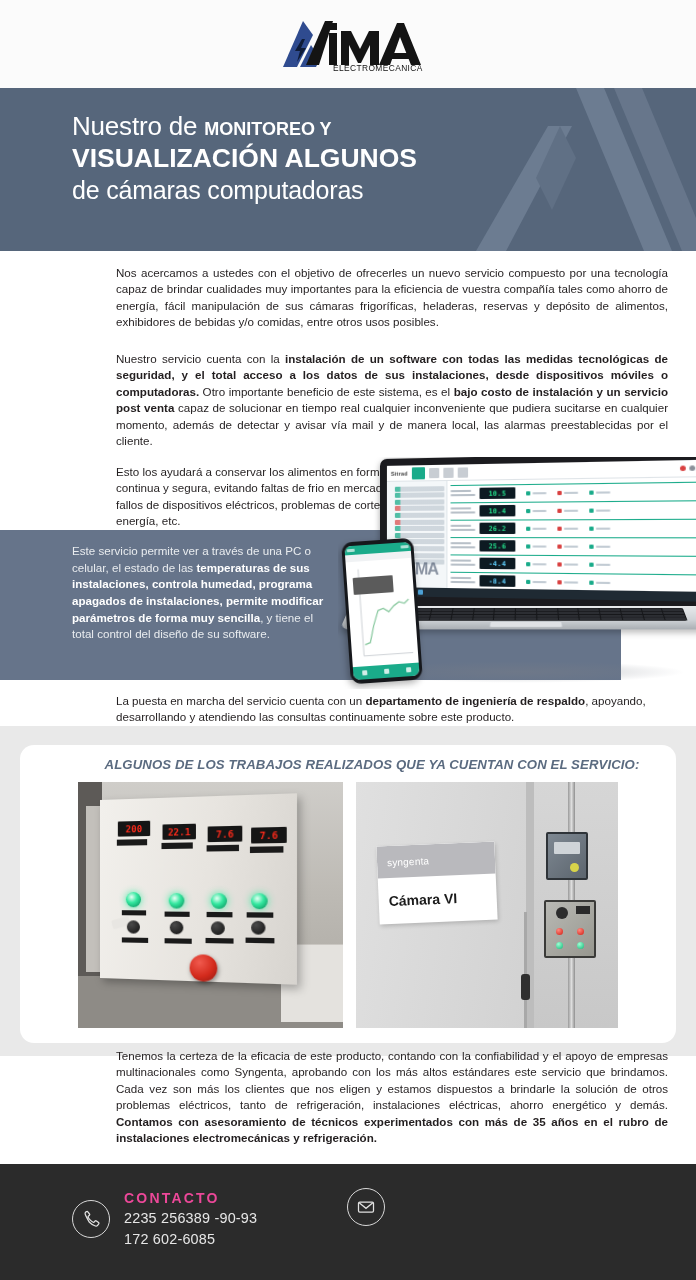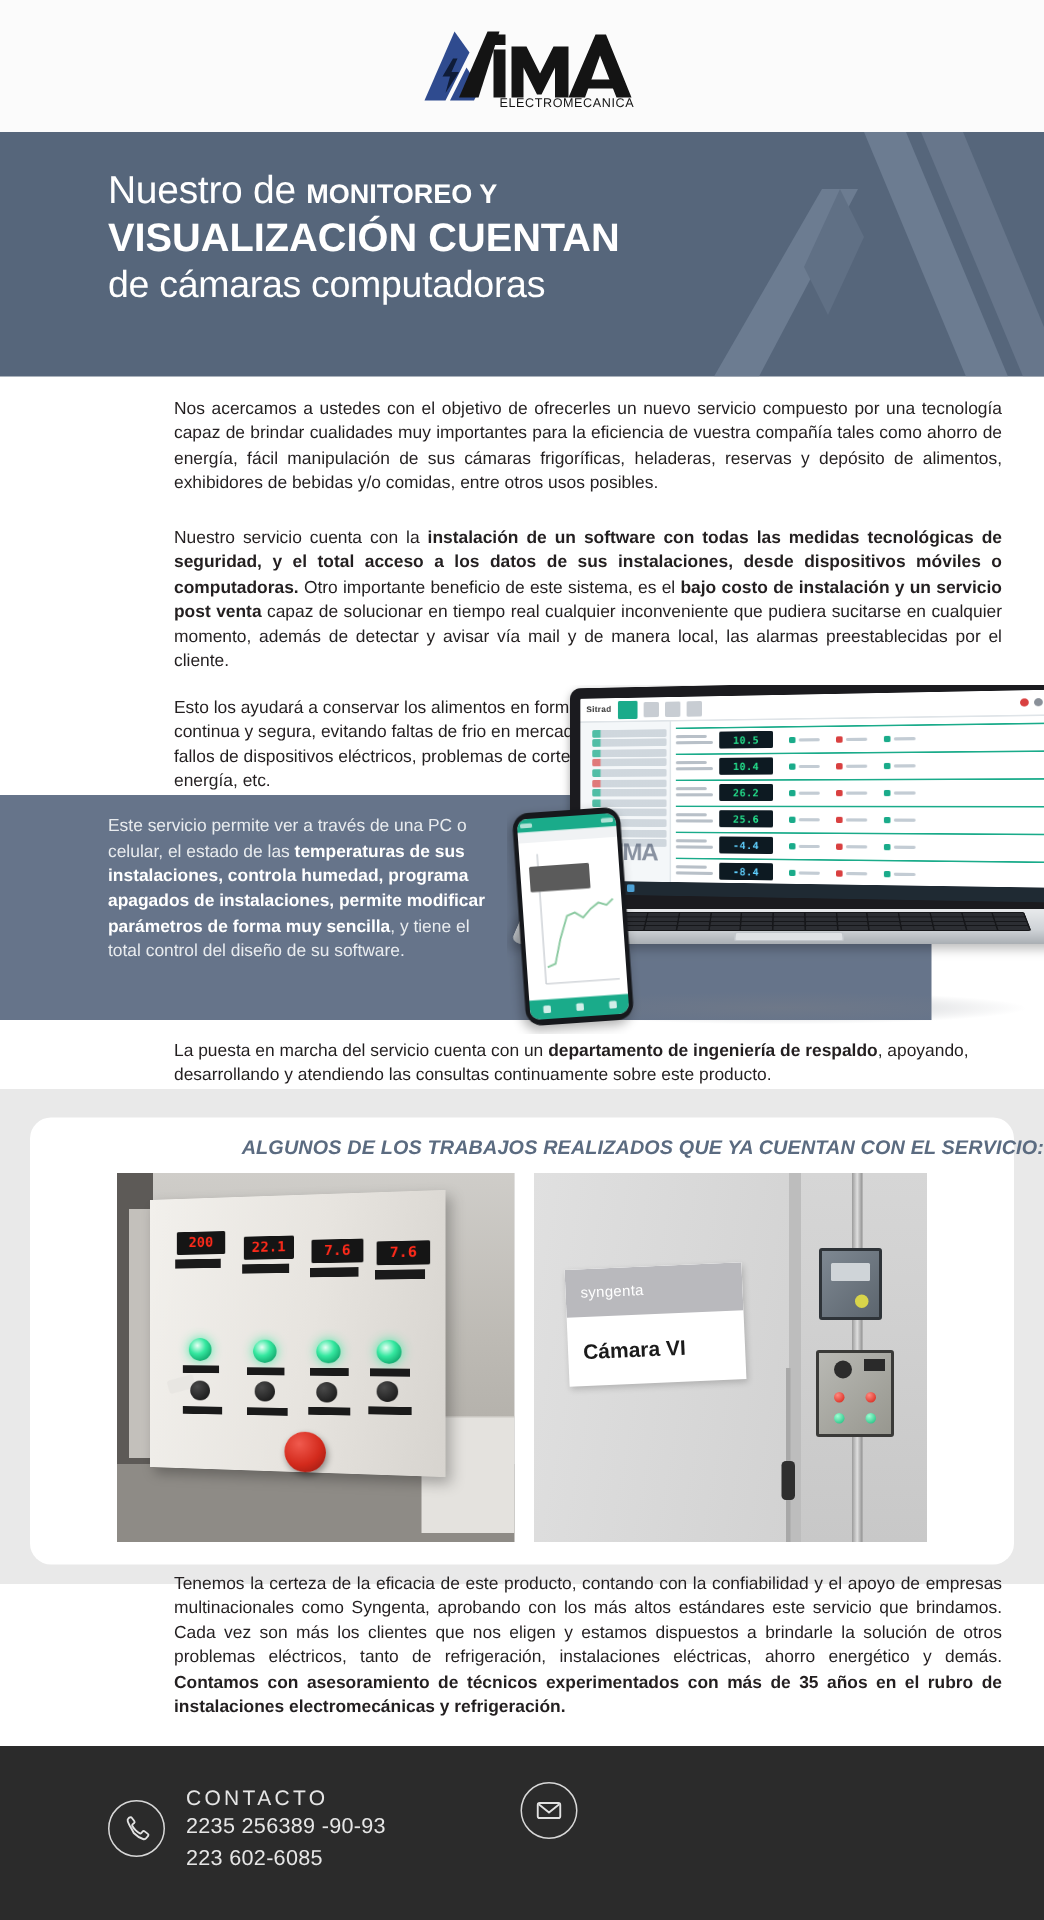--- a/index.html
+++ b/index.html
@@ -318,21 +318,21 @@
     position: absolute;
     left: 20px; top: 745px;
     width: 656px; height: 298px;
     background: #ffffff;
     border-radius: 14px;
   }
   .works-title {
     position: absolute;
     left: 0; top: 757px;
     width: 696px;
-    text-align: right;
+    text-align: center;
     font-style: italic;
     font-weight: 700;
     font-size: 13.2px;
     color: #5b6b80;
     letter-spacing: .1px;
     padding-left: 48px;
   }
   .photo {
     position: absolute;
     top: 782px;
@@ -419,21 +419,21 @@
   .fcol.phone-col { margin-left: 72px; }
   .fcol.mail-col { margin-left: 90px; }
   .ficon {
     width: 38px; height: 38px;
     border: 1.6px solid #d8d8d8;
     border-radius: 50%;
     display: flex; align-items: center; justify-content: center;
     flex: 0 0 auto;
   }
   .flines { color: #e6e6e6; font-size: 14.4px; line-height: 1.45; }
-  .flabel { color: #e5e5e5; font-size: 14px; letter-spacing: 2.2px; font-weight: 400; }
+  .flabel { color: #ec4899; font-size: 14px; letter-spacing: 2.2px; font-weight: 700; }
   .fline { font-weight: 400; letter-spacing: .2px; }
   .mail-col .flines { font-size: 14.2px; }
 </style>
 </head>
 <body>
 
 <div id="page">
 
   <div class="logo-bar">
     <div class="logo-wrap">
@@ -460,21 +460,21 @@
 
   <div class="hero">
     <svg class="hero-watermark" viewBox="0 0 220 163" preserveAspectRatio="none">
       <polygon points="100,0 128,0 196,163 168,163" fill="#6c7c91"></polygon>
       <polygon points="138,0 166,0 220,130 220,163 206,163" fill="#67768b"></polygon>
       <polygon points="72,38 96,38 30,163 0,163" fill="#6c7c91"></polygon>
       <polygon points="84,38 100,70 76,122 60,90" fill="#607085"></polygon>
     </svg>
     <div class="hero-text">
       <div class="hero-l1"><span>Nuestro de </span><b>MONITOREO Y</b></div>
-      <div class="hero-l2">VISUALIZACIÓN CUENTAN</div>
+      <div class="hero-l2">VISUALIZACIÓN ALGUNOS</div>
       <div class="hero-l3">de cámaras computadoras</div>
     </div>
   </div>
 
   <div class="body-area">
 
     <p class="copy" id="para-1">Nos acercamos a ustedes con el objetivo de ofrecerles un nuevo servicio compuesto por una tecnología capaz de brindar cualidades muy importantes para la eficiencia de vuestra compañía tales como  ahorro de energía, fácil manipulación de sus cámaras frigoríficas, heladeras, reservas y depósito de alimentos, exhibidores de bebidas y/o comidas, entre otros usos posibles.</p>
 
     <p class="copy" id="para-2"><span>Nuestro servicio cuenta con la </span><b>instalación de un software con todas las medidas  tecnológicas de seguridad, y el total acceso a los datos de sus instalaciones, desde dispositivos móviles o computadoras.</b><span> Otro importante beneficio de este sistema, es el </span><b>bajo costo de instalación  y un servicio post venta</b><span> capaz de solucionar en tiempo real cualquier inconveniente que pudiera sucitarse  en cualquier momento, además de detectar y avisar vía mail y de manera local, las alarmas preestablecidas por el cliente.</span></p>
 
@@ -865,21 +865,21 @@
 
       <div class="fcol phone-col">
         <div class="ficon">
           <svg width="20" height="20" viewBox="0 0 24 24">
             <path d="M6.6 3.2c.5-.4 1.2-.3 1.6.2l2 2.6c.4.5.3 1.2-.1 1.6l-1.3 1.1c-.3.3-.4.7-.2 1.1.6 1.2 1.6 2.5 2.6 3.5 1 1 2.3 2 3.5 2.6.4.2.8.1 1.1-.2l1.1-1.3c.4-.4 1.1-.5 1.6-.1l2.6 2c.5.4.6 1.1.2 1.6l-1.4 1.7c-.6.8-1.7 1.1-2.7.8-2.6-.8-5.2-2.6-7.4-4.8C7.6 11.4 5.8 8.8 5 6.2c-.3-1 0-2.1.8-2.7z" fill="none" stroke="#e2e2e2" stroke-width="1.5" stroke-linejoin="round"></path>
           </svg>
         </div>
         <div class="flines">
           <div class="flabel">CONTACTO</div>
           <div class="fline">2235 256389 -90-93</div>
-          <div class="fline">223 602-6085</div>
+          <div class="fline">172 602-6085</div>
         </div>
       </div>
 
       <div class="fcol mail-col">
         <div class="ficon">
           <svg width="20" height="20" viewBox="0 0 24 24">
             <rect x="3" y="6" width="18" height="12" rx="1.5" fill="none" stroke="#e2e2e2" stroke-width="1.5"></rect>
             <polyline points="3.8,7 12,13.6 20.2,7" fill="none" stroke="#e2e2e2" stroke-width="1.5"></polyline>
           </svg>
         </div>

